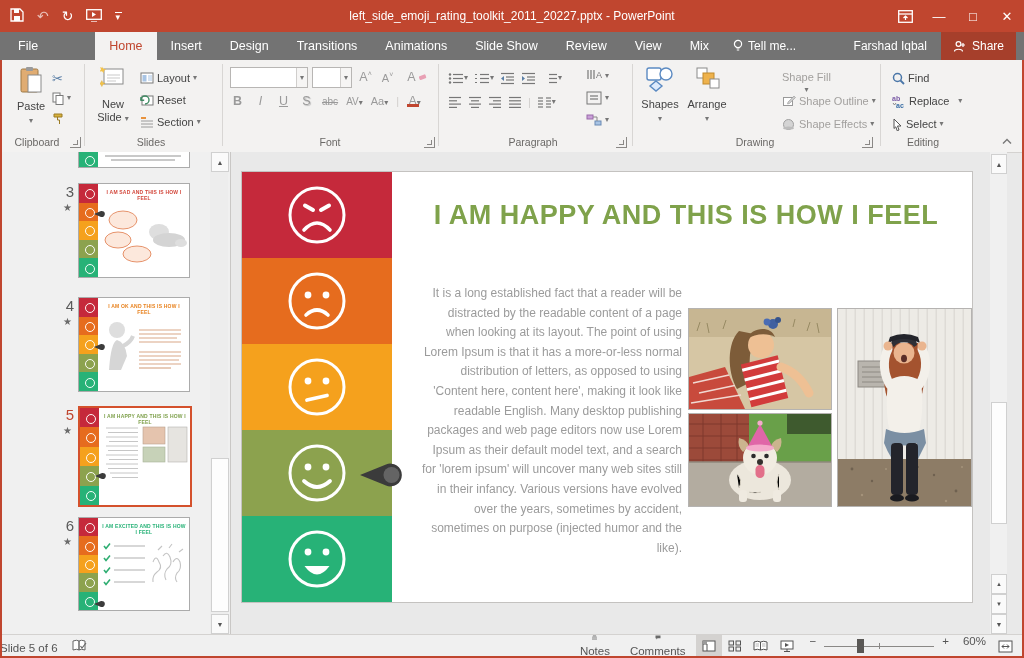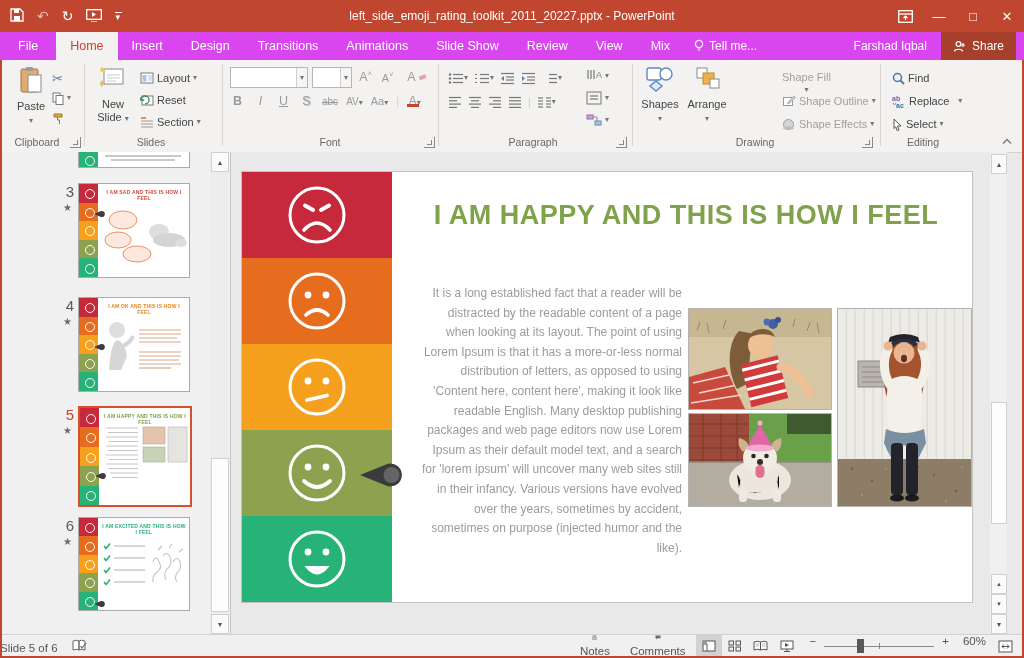--- a/index.html
+++ b/index.html
@@ -8,23 +8,23 @@
   .abs{position:absolute;}
   
   .titlebar{position:absolute;left:0;top:0;width:1024px;height:32px;background:#c0462f;color:#fff;}
   .qat{position:absolute;left:10px;top:0;height:32px;display:flex;align-items:center;gap:13px;}
   .qat .qbtn{color:#fff;font-size:14px;line-height:1;cursor:default;}
   .doc-title{position:absolute;left:0;right:0;top:0;height:32px;line-height:32px;text-align:center;
              font-size:12px;color:#fff;}
   .wincontrols{position:absolute;right:0;top:0;height:32px;display:flex;}
   .winbtn{width:34px;height:32px;display:flex;align-items:center;justify-content:center;color:#fff;font-size:13px;}
   
-  .tabrow{position:absolute;left:0;top:32px;width:1024px;height:28px;background:#d946ef;display:flex;align-items:stretch;}
+  .tabrow{position:absolute;left:0;top:32px;width:1024px;height:28px;background:#737373;display:flex;align-items:stretch;}
   .tab{padding:0 14px;line-height:28px;color:#fff;font-size:12.5px;cursor:default;}
-  .tab.active{background:#f3f2f1;color:#c0462f;}
+  .tab.active{background:#f3f2f1;color:#c0462f;margin-left:39px;}
   .tab.filetab{padding:0 18px;}
   .tellme{display:flex;align-items:center;gap:5px;color:#fff;padding:0 10px;line-height:28px;}
   .tabs-right{position:absolute;right:8px;top:32px;height:28px;display:flex;align-items:center;gap:14px;color:#fff;}
   .sharebtn{display:flex;align-items:center;gap:6px;background:#a63f2b;height:28px;padding:0 12px;color:#fff;}
   
   .ribbon{position:absolute;left:0;top:60px;width:1024px;height:92px;background:#f3f2f1;border-bottom:1px solid #d4d2d0;}
   .grplabel{position:absolute;top:76px;font-size:10.5px;color:#6a6866;text-align:center;}
   .launcher{position:absolute;top:77px;width:10px;height:10px;border-right:1px solid #8a8886;border-bottom:1px solid #8a8886;font-size:7px;color:#8a8886;}
   .launcher::after{content:"";position:absolute;right:2px;bottom:2px;width:4px;height:4px;border-right:1px solid #8a8886;border-bottom:1px solid #8a8886;}
   .vdiv{position:absolute;top:4px;height:82px;width:1px;background:#d8d6d4;}

